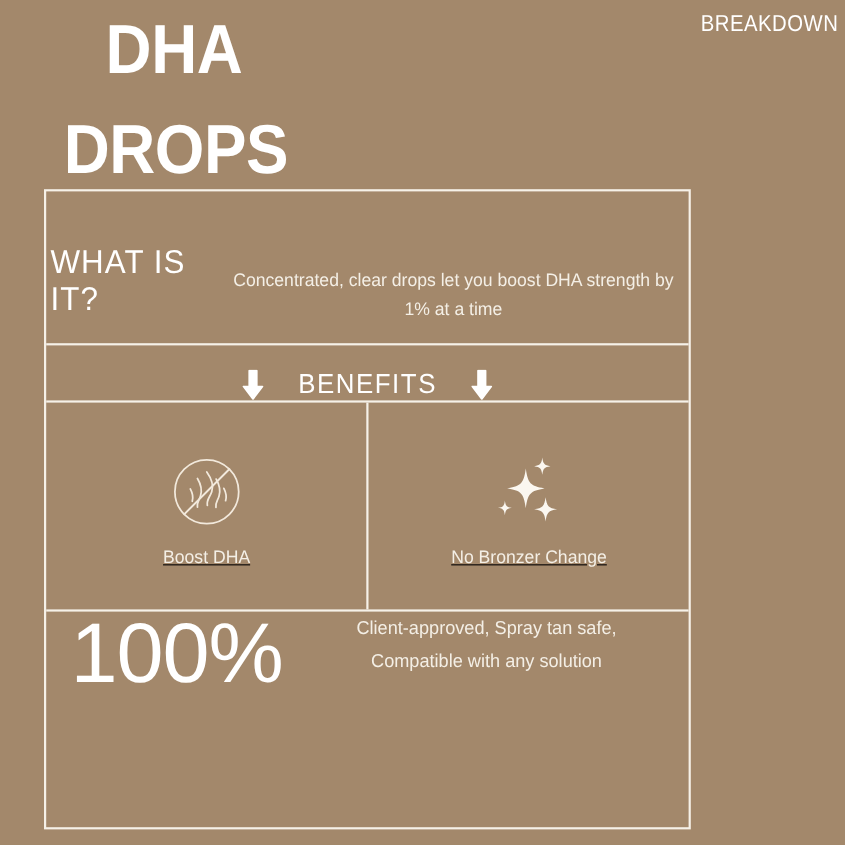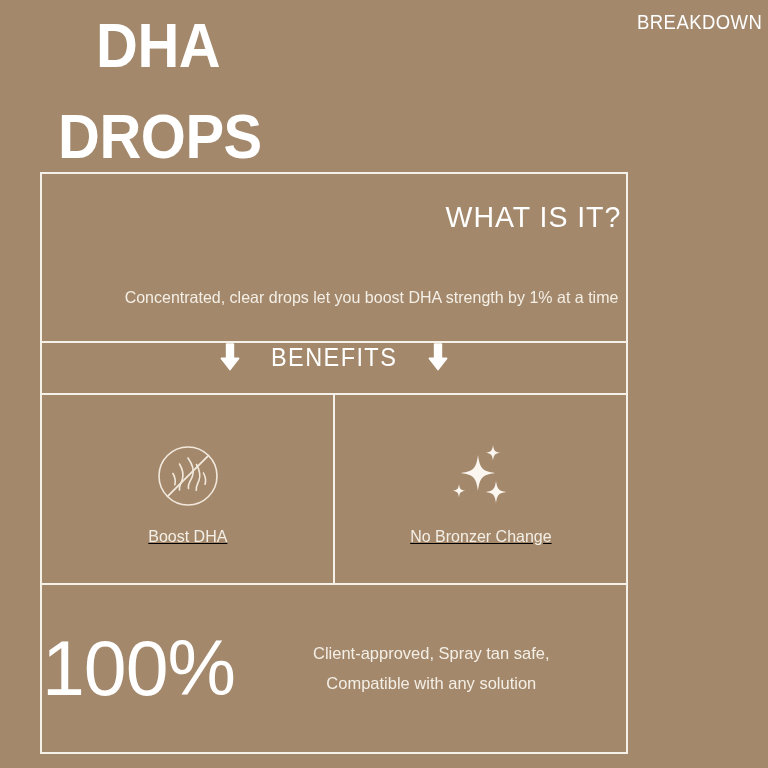--- a/index.html
+++ b/index.html
@@ -66,26 +66,26 @@
     width: 588px;
     height: 582px;
     border: 2px solid #f6f1e8;
     box-sizing: border-box;
     display: flex;
     flex-direction: column;
   }
 
   
   .section-what {
-    height: 169px;
+    height: 140px;
     border-bottom: 2px solid #f6f1e8;
     box-sizing: border-box;
     display: flex;
-    flex-direction: column;
-    align-items: flex-end;
+    flex-direction: row;
+    align-items: center;
   }
   .what-heading {
     color: #ffffff;
     font-size: 30px;
     font-weight: 400;
     letter-spacing: 1px;
     margin-top: 26px;
     transform: scaleX(0.95);
   }
   .what-body {
@@ -98,21 +98,21 @@
     margin-top: 51px;
     transform: scaleX(0.97);
   }
 
   
   .benefits-bar {
     height: 52px;
     border-bottom: 2px solid #f6f1e8;
     box-sizing: border-box;
     display: flex;
-    align-items: flex-start;
+    align-items: flex-end;
     justify-content: center;
     gap: 26px;
   }
   .benefits-label {
     color: #ffffff;
     font-size: 25px;
     font-weight: 400;
     letter-spacing: 1.5px;
     transform: scaleX(0.94);
   }
@@ -153,21 +153,22 @@
     font-size: 16.5px;
     font-weight: 400;
     text-align: center;
     transform: scaleX(0.97);
   }
 
   
   .stat-row {
     flex: 1;
     display: flex;
-    align-items: center;
+    align-items: flex-start;
+    padding-left: 22px;
     padding-right: 14px;
     box-sizing: border-box;
   }
   .stat-value {
     color: #ffffff;
     font-size: 77px;
     font-weight: 400;
     line-height: 1;
     letter-spacing: -1px;
     white-space: nowrap;

